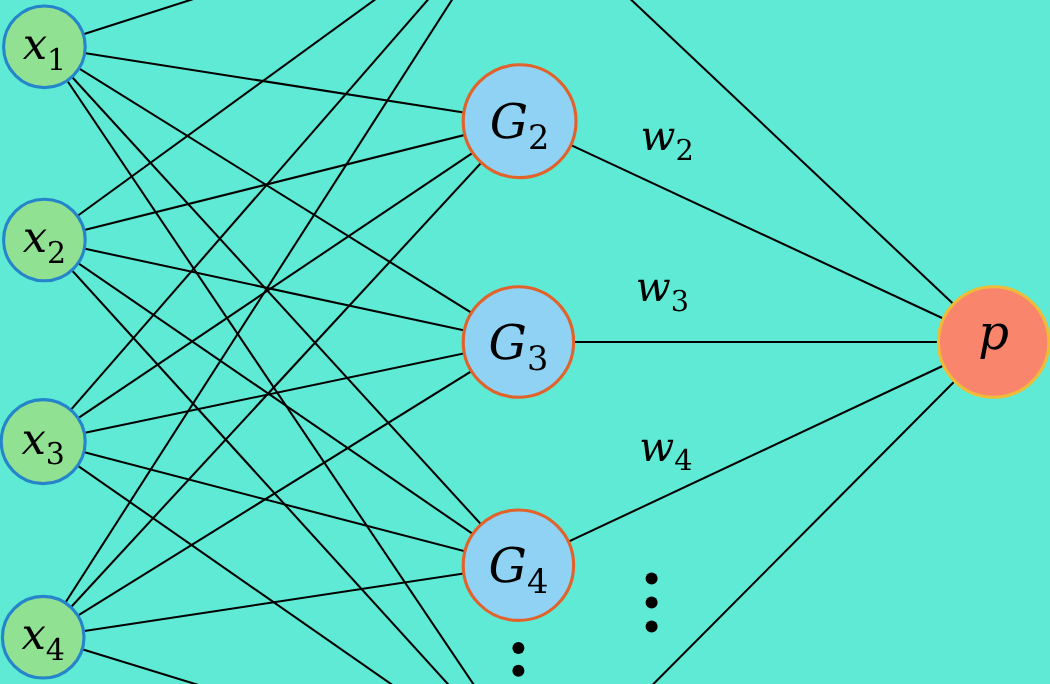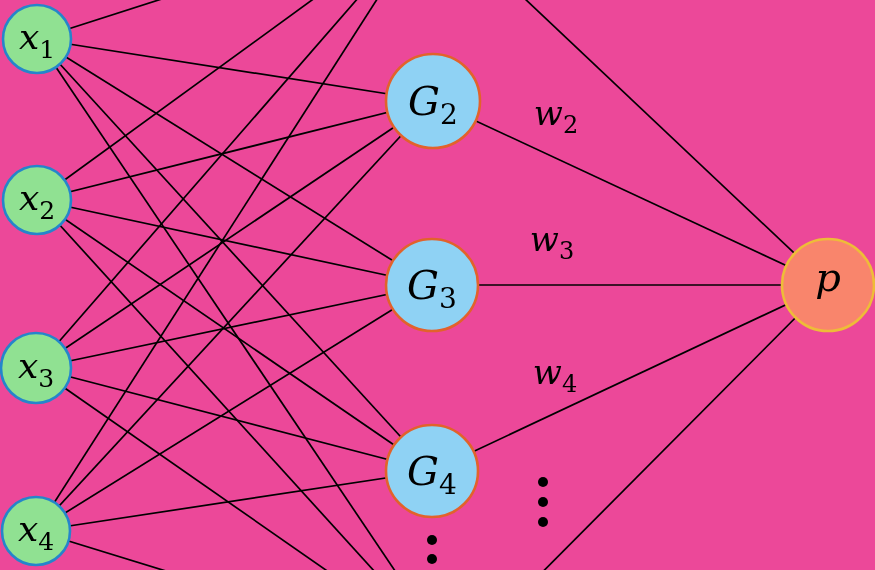--- a/index.html
+++ b/index.html
@@ -5,21 +5,21 @@
   html, body {
     margin: 0;
     padding: 0;
     background: #ffffff;
   }
   .stage {
     position: relative;
     width: 875px;
     height: 570px;
     overflow: hidden;
-    background: #ec4899;
+    background: #5eead4;
     font-family: "DejaVu Serif", serif;
   }
   .stage svg {
     display: block;
     position: absolute;
     left: 0;
     top: 0;
   }
   text {
     font-family: "DejaVu Serif", serif;

